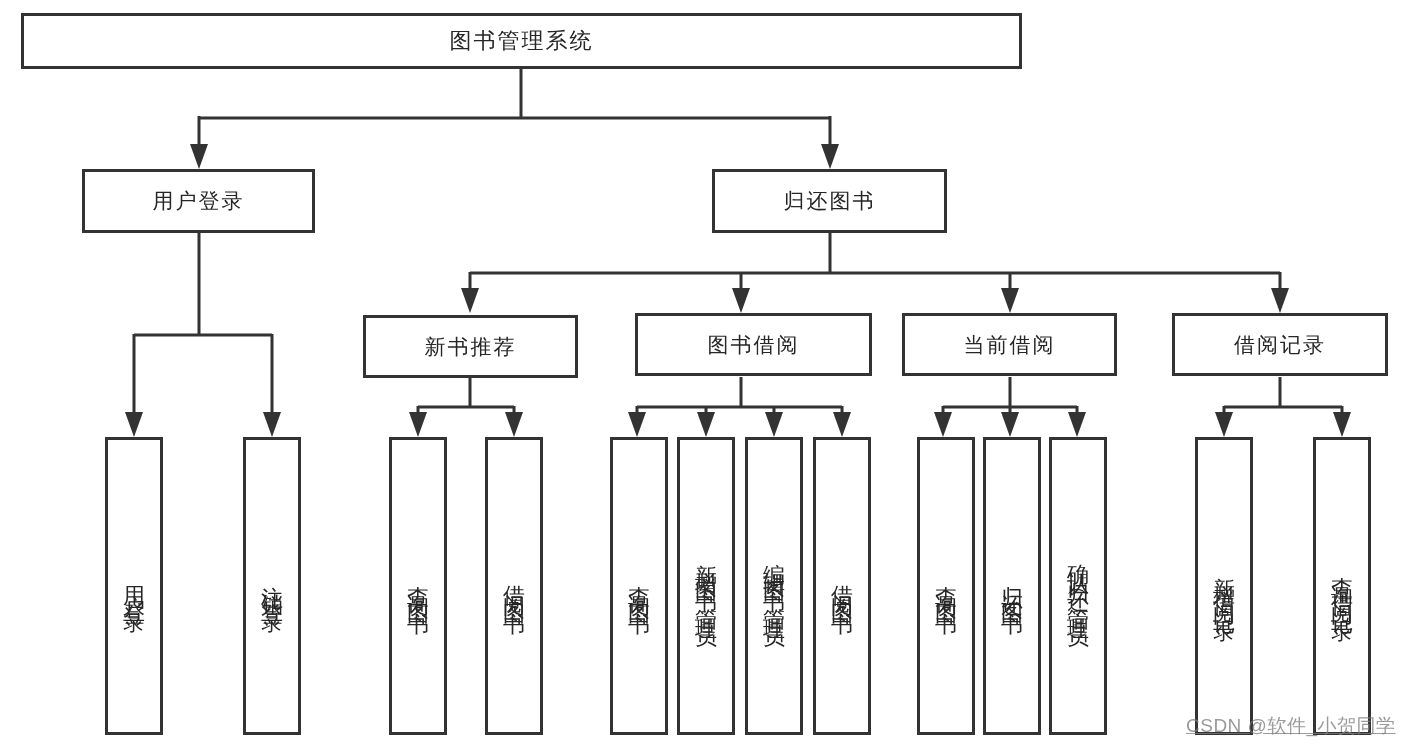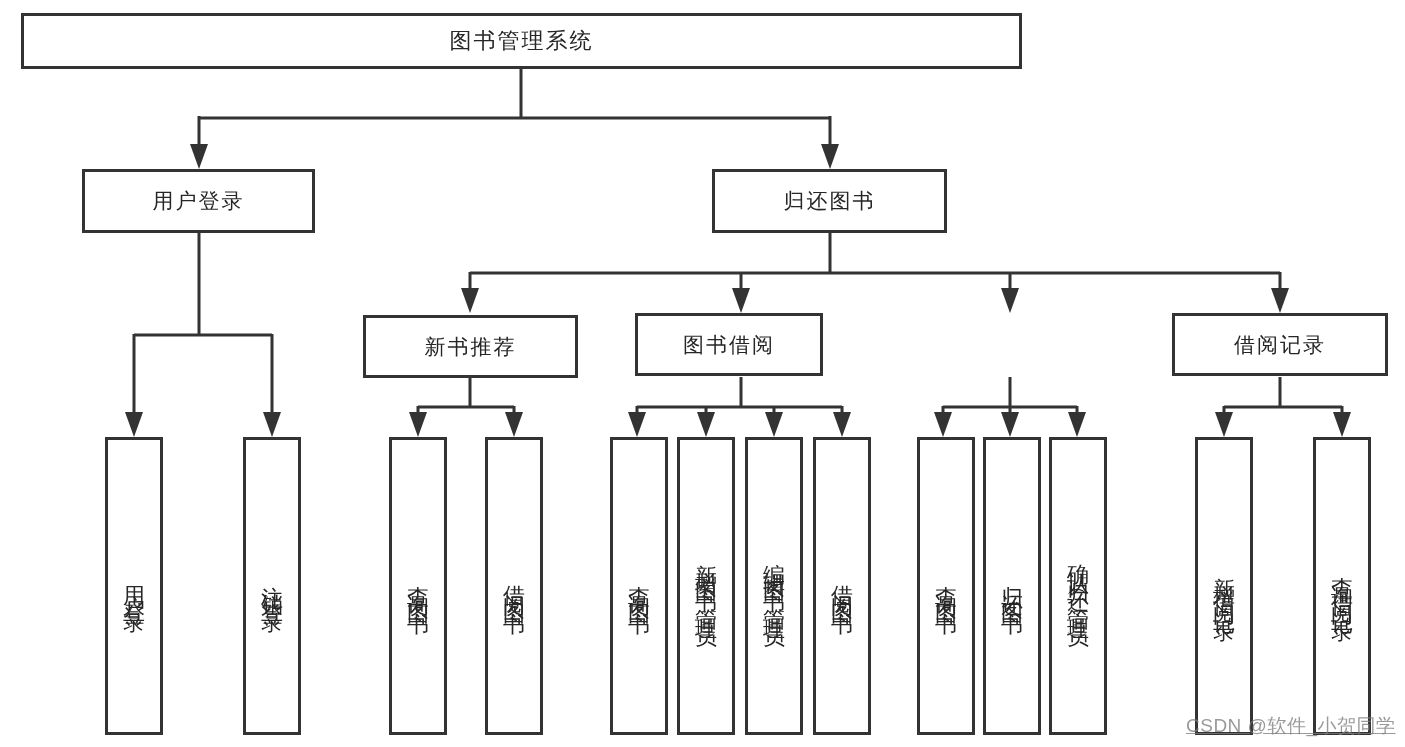--- a/index.html
+++ b/index.html
@@ -60,21 +60,22 @@
       <polygon points="1333,412 1351,412 1342,437"></polygon>
     </g>
   </svg>
 
   <div class="box hbox root" style="left:21px;top:13px;width:1001px;height:56px">图书管理系统</div>
 
   <div class="box hbox" style="left:82px;top:169px;width:233px;height:64px">用户登录</div>
   <div class="box hbox" style="left:712px;top:169px;width:235px;height:64px">归还图书</div>
 
   <div class="box hbox" style="left:363px;top:315px;width:215px;height:63px">新书推荐</div>
-  <div class="box hbox" style="left:635px;top:313px;width:188px;height:63px">图书借阅</div>
+  <div class="box hbox" style="left:635px;top:313px;width:237px;height:63px">图书借阅</div>
+  <div class="box hbox" style="left:902px;top:313px;width:215px;height:63px">当前借阅</div>
   <div class="box hbox" style="left:1172px;top:313px;width:216px;height:63px">借阅记录</div>
 
   <div class="box vbox" style="left:105px">用户登录</div>
   <div class="box vbox" style="left:243px">注销登录</div>
 
   <div class="box vbox" style="left:389px">查询图书</div>
   <div class="box vbox" style="left:485px">借阅图书</div>
 
   <div class="box vbox" style="left:610px">查询图书</div>
   <div class="box vbox" style="left:677px">新增图书（管理员）</div>

